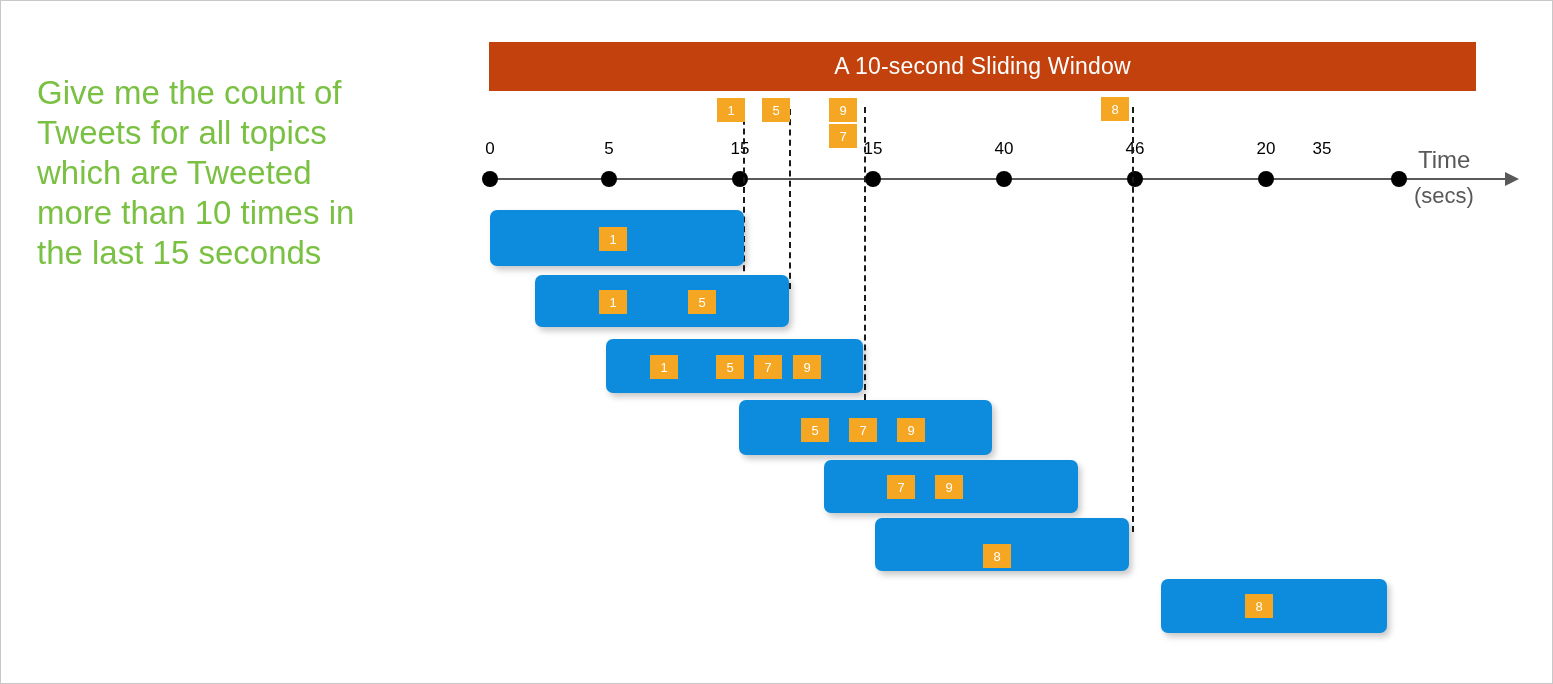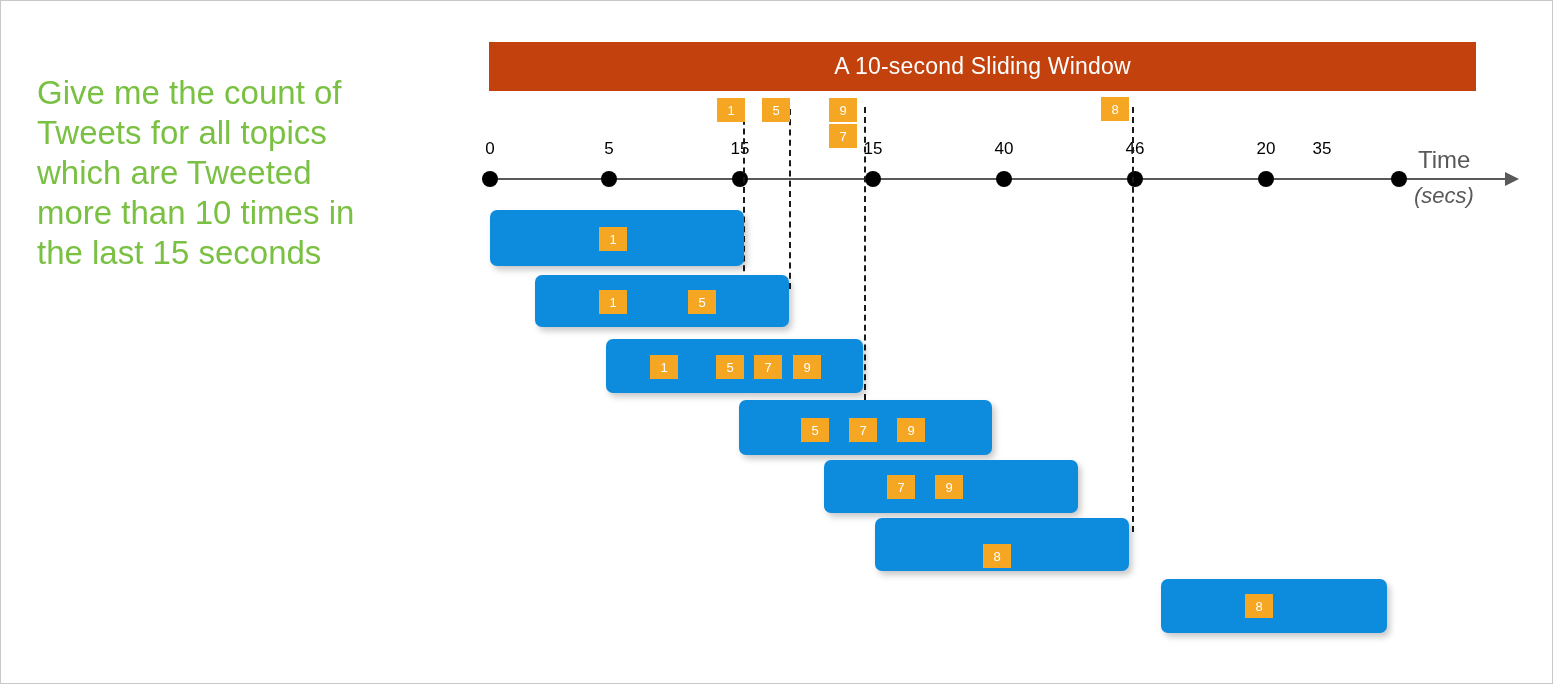--- a/index.html
+++ b/index.html
@@ -104,21 +104,20 @@
     color: #595959;
     font-family: "Liberation Sans", sans-serif;
   }
   #time-axis-unit {
     position: absolute;
     left: 1413px;
     top: 182px;
     font-size: 22px;
     color: #595959;
     font-family: "Liberation Sans", sans-serif;
-    font-style: italic;
   }
 
   
   .drop-line {
     position: absolute;
     width: 0;
     border-left: 2px dashed #1a1a1a;
   }
 
   

